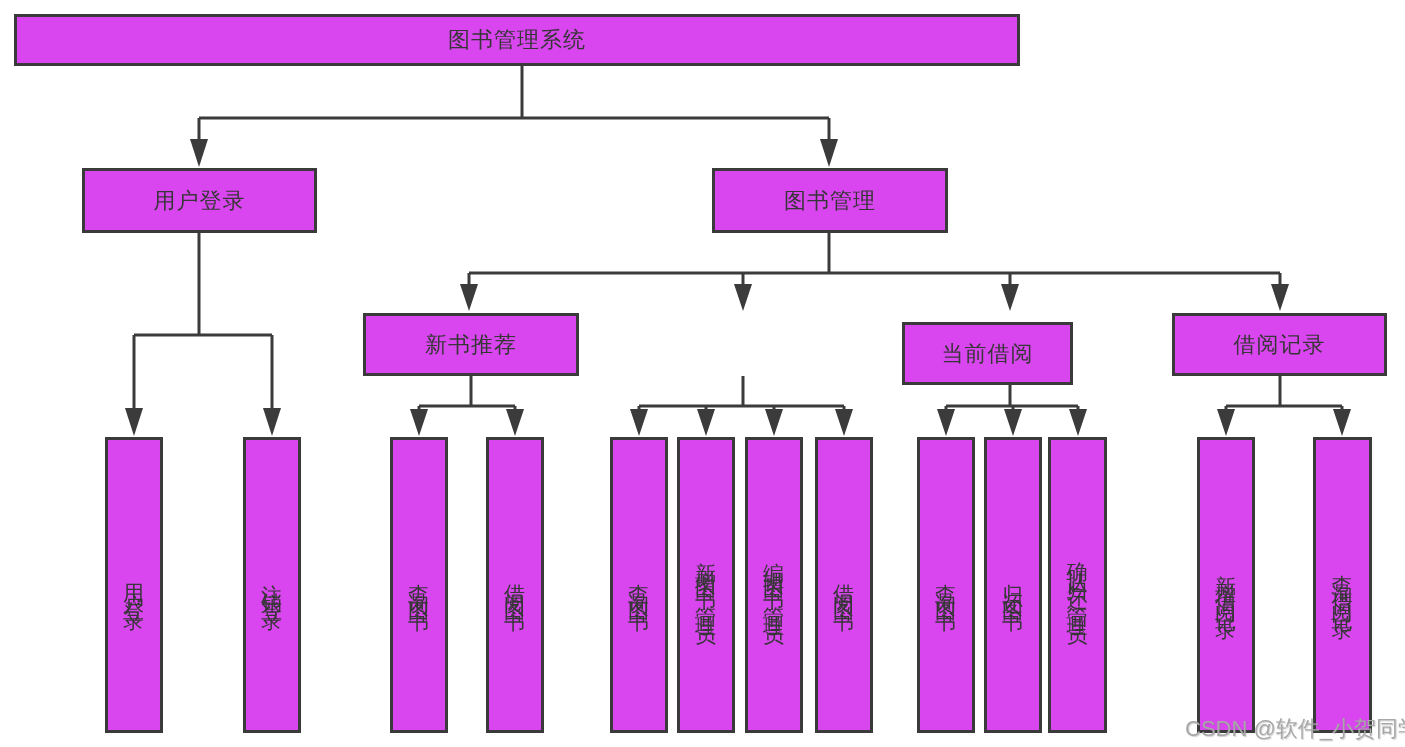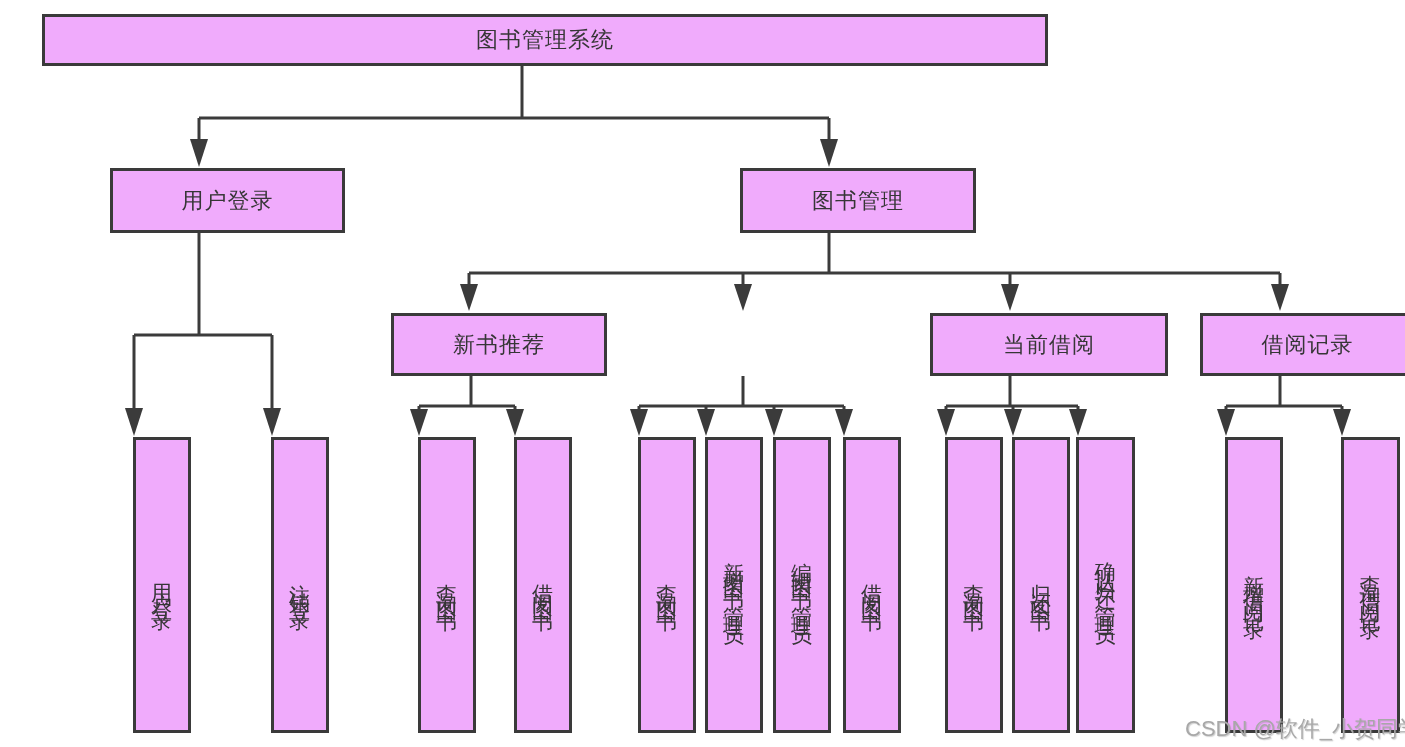--- a/index.html
+++ b/index.html
@@ -27,26 +27,25 @@
     fill: none;
   }
   #connectors polygon {
     fill: #3b3b3b;
     stroke: none;
   }
   .box {
     position: absolute;
     box-sizing: border-box;
     border: 3px solid #3a3a3a;
-    background: #f0abfc;
+    background: #d946ef;
     display: flex;
     align-items: center;
     justify-content: center;
     color: #363636;
-    margin-left: 28px;
   }
   .hbox {
     font-size: 22px;
     letter-spacing: 1px;
     white-space: nowrap;
   }
   .vbox {
     width: 58px;
     top: 437px;
     height: 296px;
@@ -150,21 +149,21 @@
   <div class="box hbox" style="left:82px; top:168px; width:235px; height:65px;">
     <span>用户登录</span>
   </div>
   <div class="box hbox" style="left:712px; top:168px; width:236px; height:65px;">
     <span>图书管理</span>
   </div>
 
   <div class="box hbox" style="left:363px; top:313px; width:216px; height:63px;text-align:right;">
     <span>新书推荐</span>
   </div>
-  <div class="box hbox" style="left:902px; top:313px; width:238px; height:63px;">
+  <div class="box hbox" style="left:902px; top:322px; width:171px; height:63px;">
     <span>当前借阅</span>
   </div>
   <div class="box hbox" style="left:1172px; top:313px; width:215px; height:63px;">
     <span>借阅记录</span>
   </div>
 
   <div class="box vbox" style="left:105px;">
     <span>用户登录</span>
   </div>
   <div class="box vbox" style="left:243px;">

